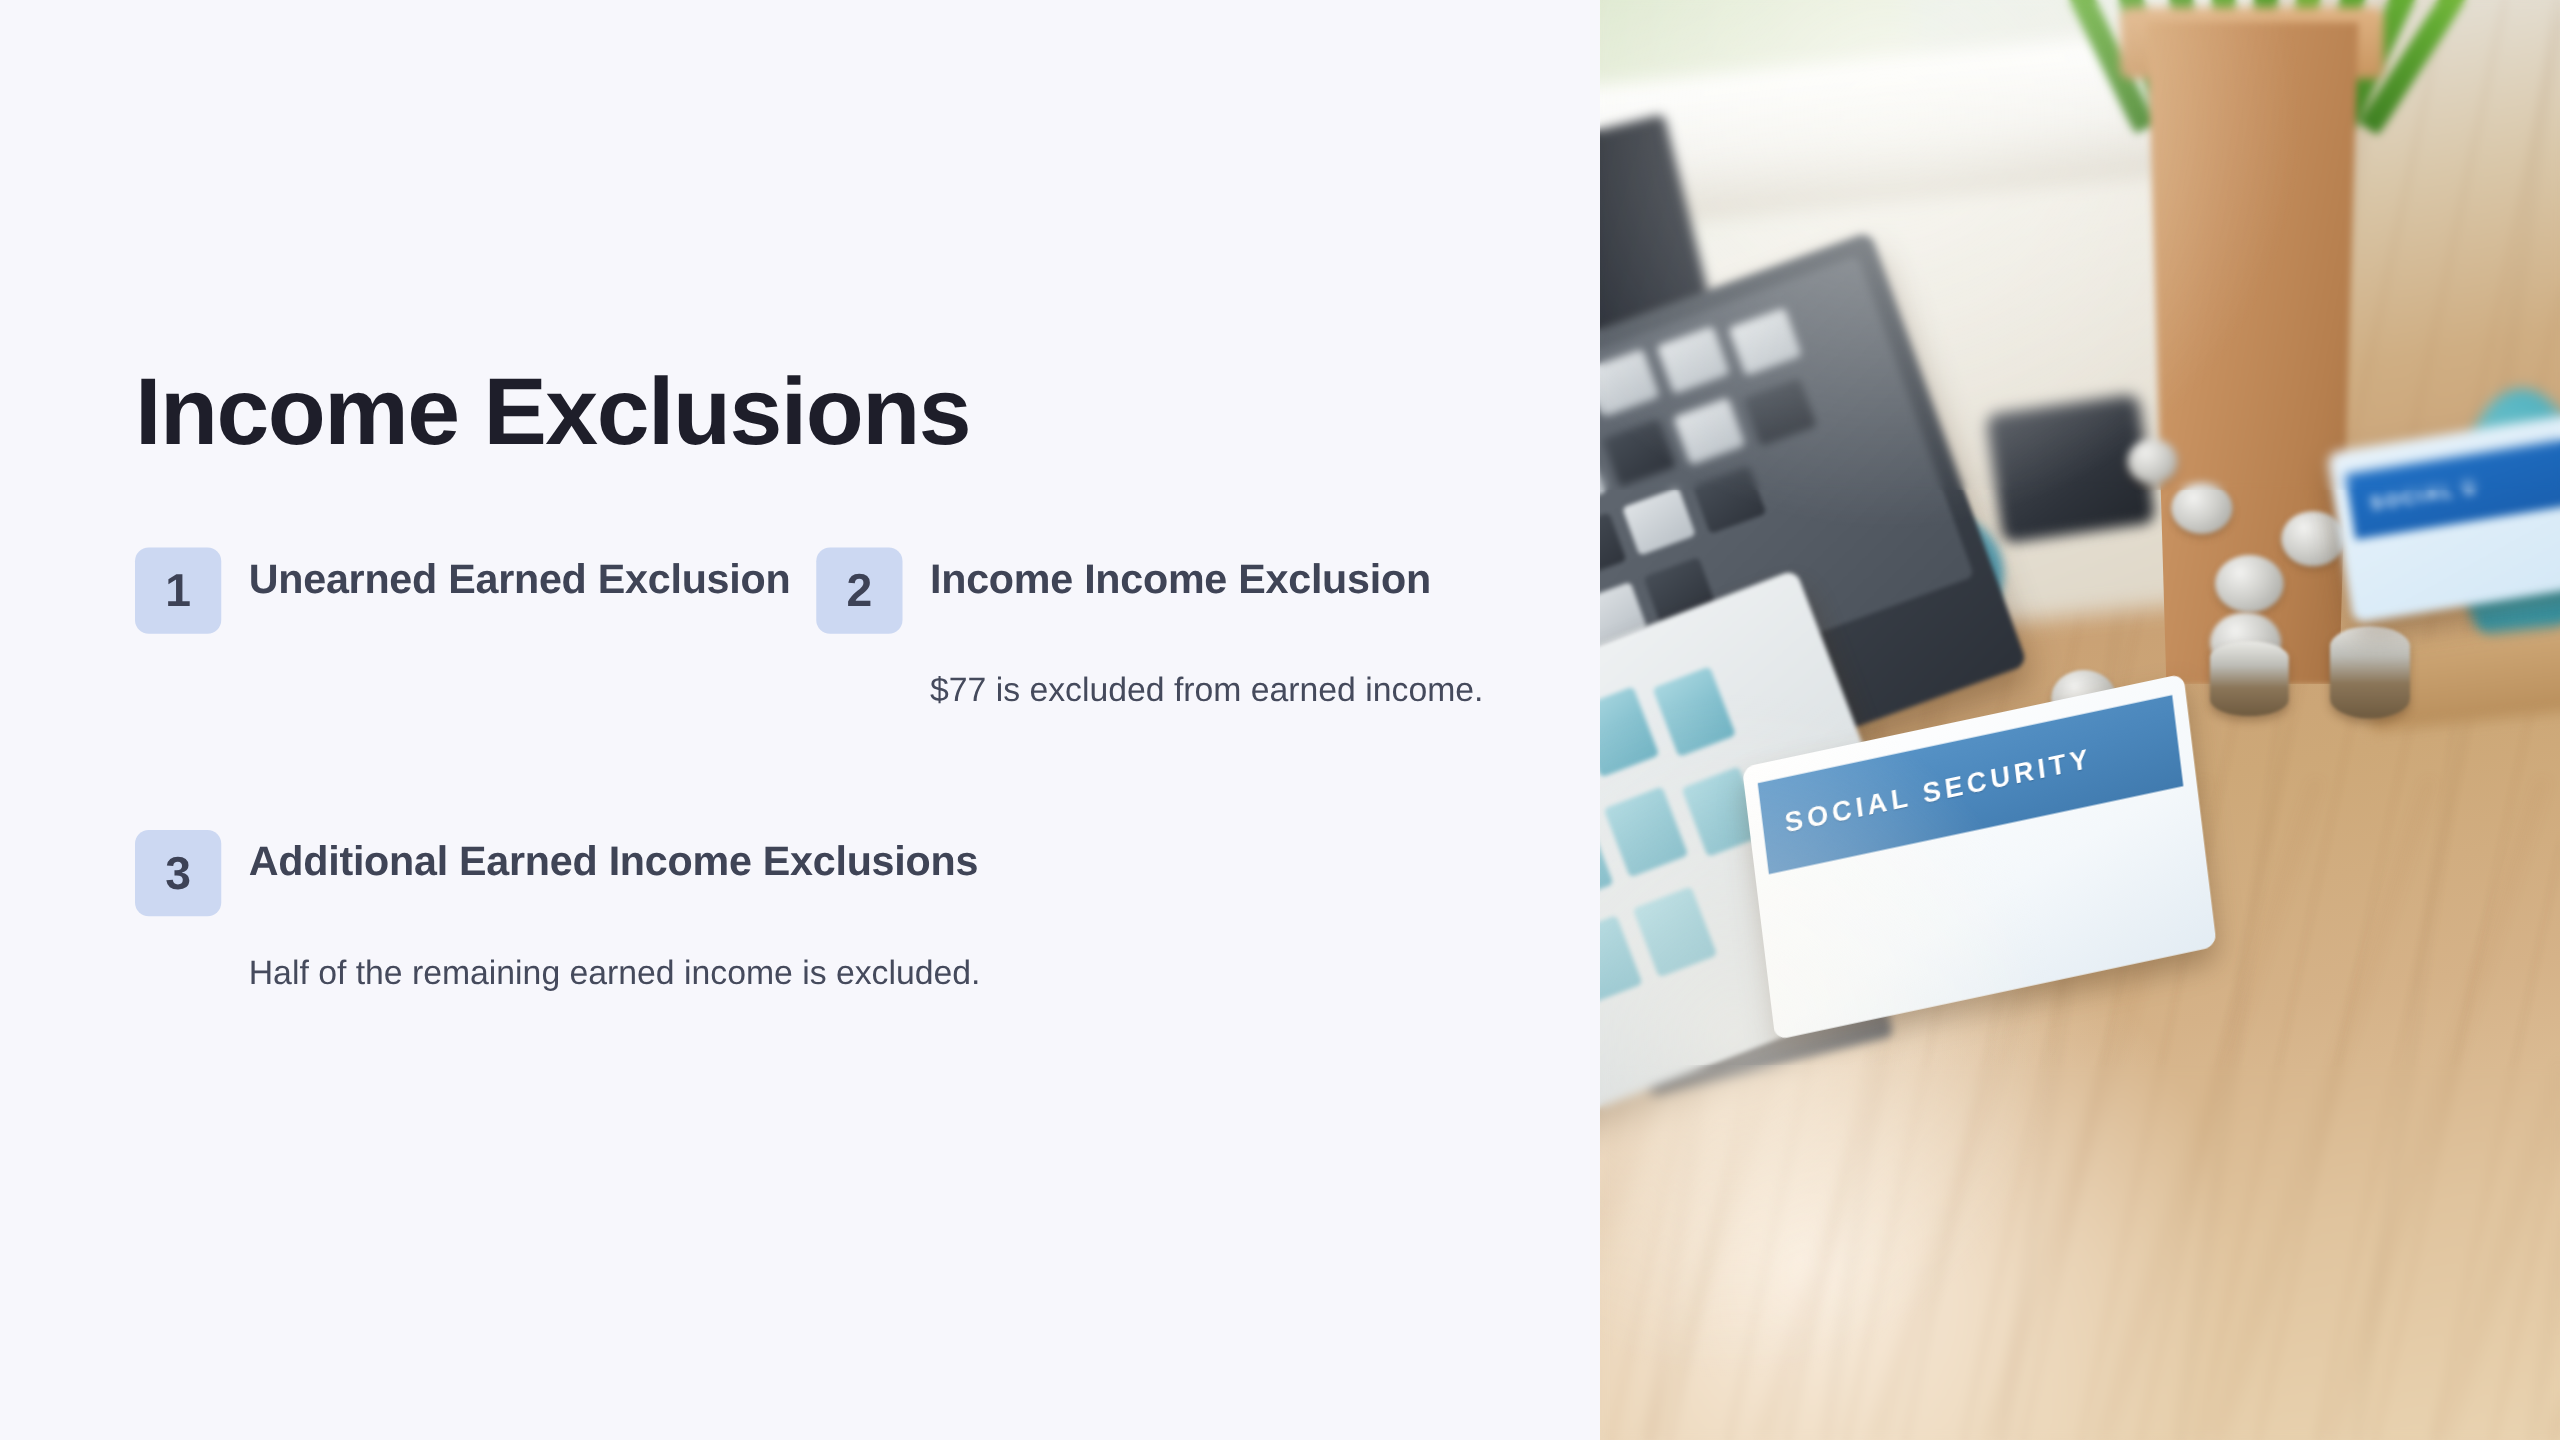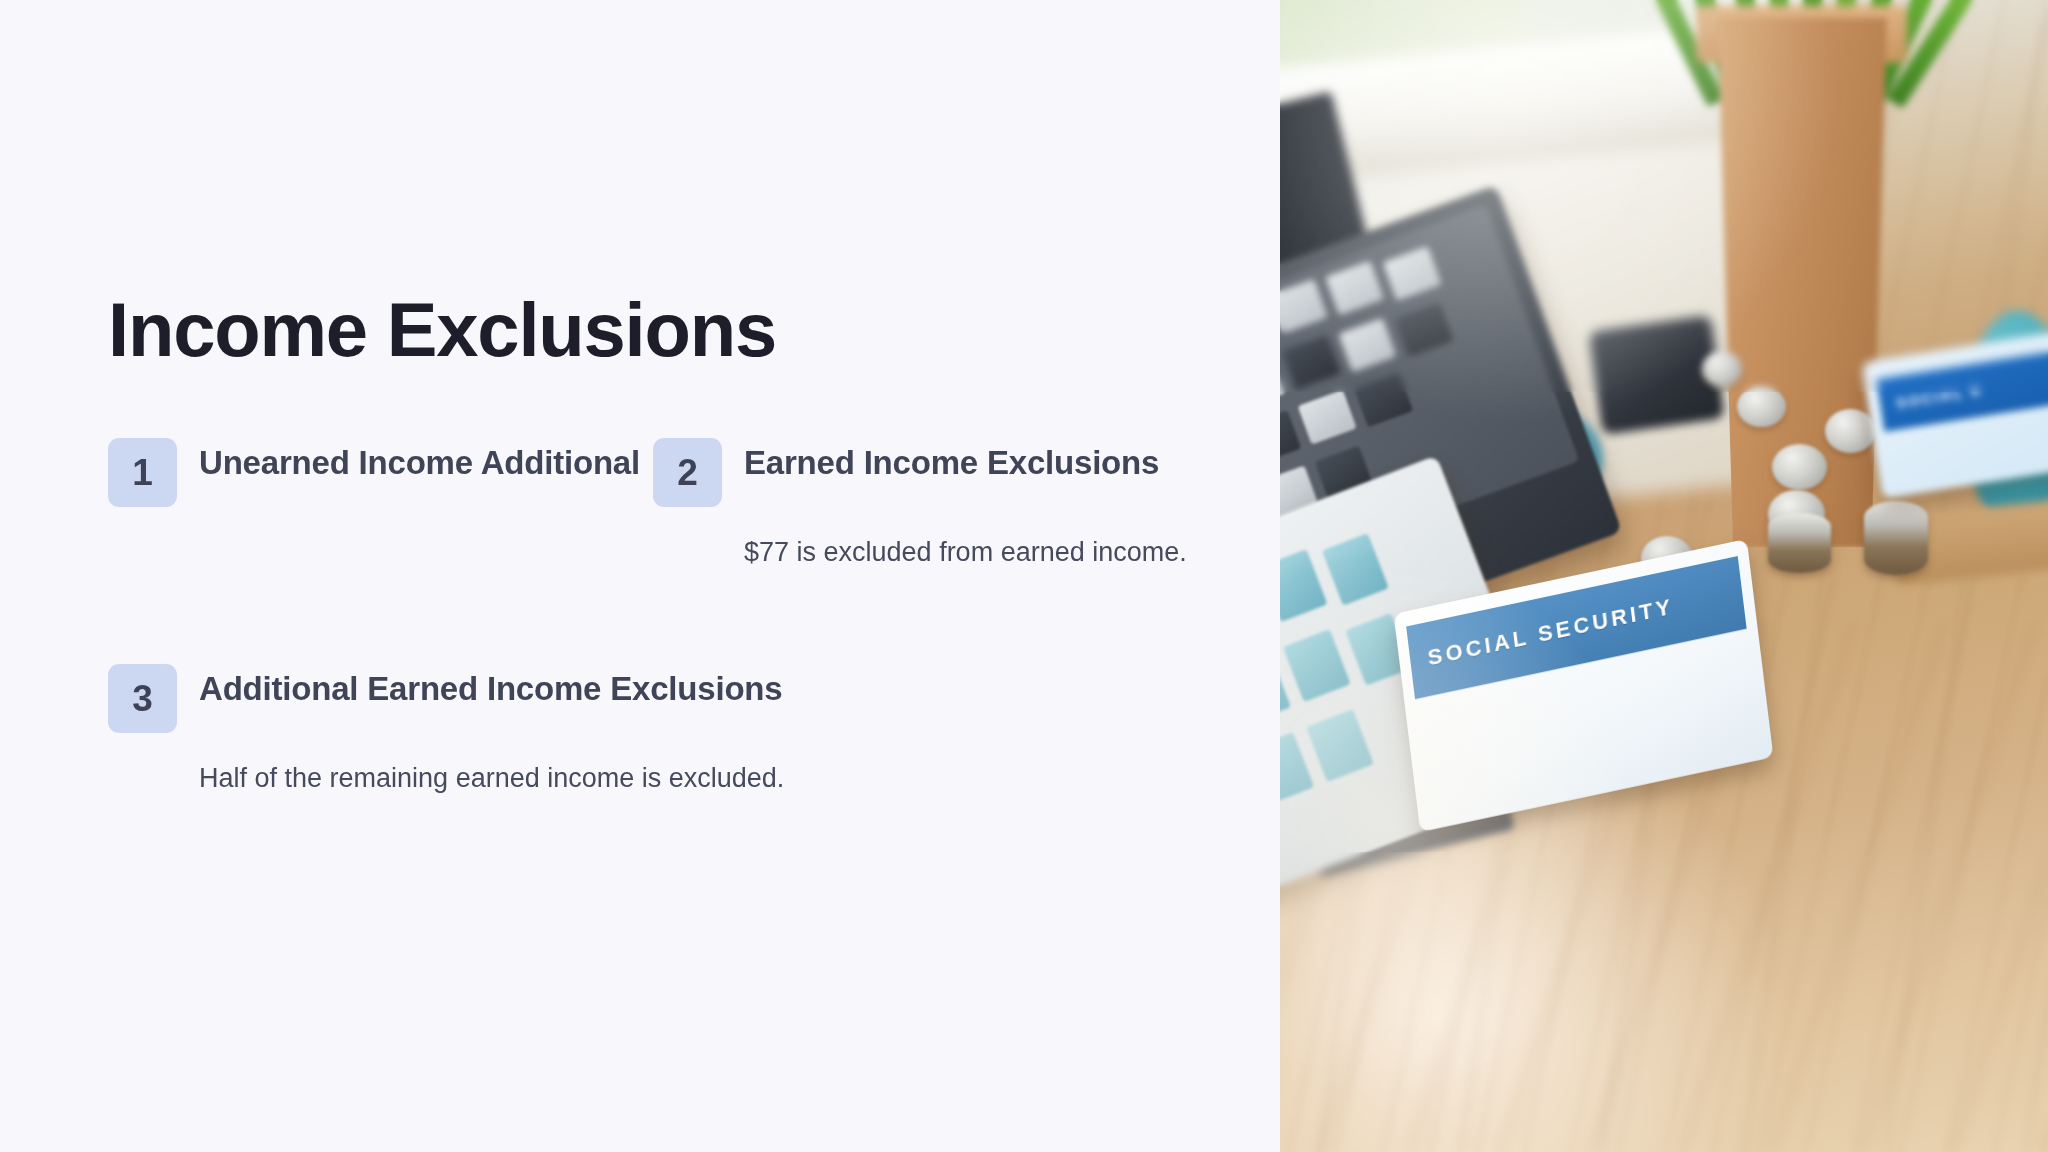--- a/index.html
+++ b/index.html
@@ -453,28 +453,28 @@
   <div class="content-panel">
     <div class="content-inner">
 
       <div class="page-title">Income Exclusions</div>
 
       <div class="items-grid">
 
         <div class="item">
           <div class="item-head">
             <div class="badge">1</div>
-            <div class="item-title">Unearned Income Additional</div>
+            <div class="item-title">Unearned Earned Exclusion</div>
           </div>
         </div>
 
         <div class="item">
           <div class="item-head">
             <div class="badge">2</div>
-            <div class="item-title">Earned Income Exclusions</div>
+            <div class="item-title">Income Income Exclusion</div>
           </div>
           <div class="item-body">$77 is excluded from earned income.</div>
         </div>
 
         <div class="row-gap-1 item-span-2"></div>
 
         <div class="item item-span-2">
           <div class="item-head">
             <div class="badge">3</div>
             <div class="item-title">Additional Earned Income Exclusions</div>

